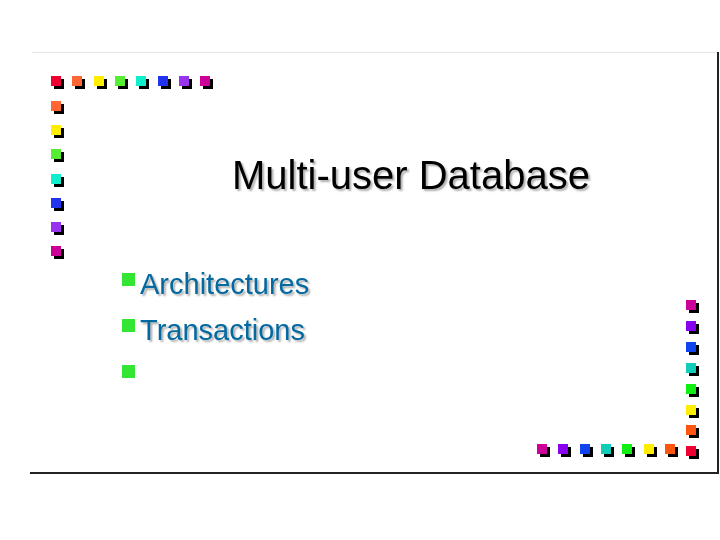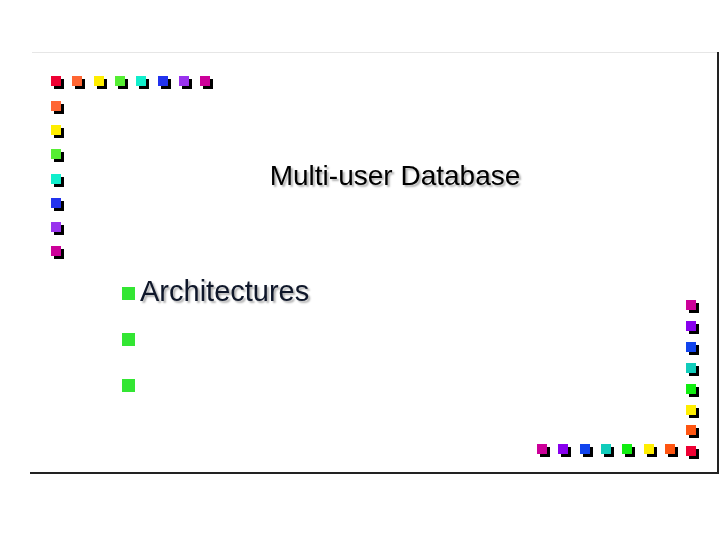--- a/index.html
+++ b/index.html
@@ -3,23 +3,23 @@
 <meta charset="utf-8">
 <style>
   html, body { margin:0; padding:0; }
   body { width:720px; height:540px; background:#ffffff; position:relative; overflow:hidden; font-family:"Liberation Sans", sans-serif; }
   .frame-top { position:absolute; left:32px; top:52px; width:686px; height:1px; background:#e6e6e6; }
   .frame-right { position:absolute; left:717px; top:52px; width:2px; height:422px; background:#222; }
   .frame-bottom { position:absolute; left:30px; top:472px; width:689px; height:2px; background:#222; }
   .sq { position:absolute; width:10px; height:10px; }
   .sq::after { content:""; position:absolute; left:3px; top:3px; width:10px; height:10px; background:#000; z-index:-1; }
   .squares { position:absolute; left:0; top:0; z-index:1; }
-  .title { position:absolute; left:150px; top:152px; width:490px; text-align:center; font-size:28px; line-height:47px; color:#000; text-shadow:2px 2px 2px #b0b0b0; z-index:2; }
+  .title { position:absolute; left:166px; top:152px; width:490px; text-align:center; font-size:40px; line-height:47px; color:#000; text-shadow:2px 2px 2px #b0b0b0; z-index:2; }
   .bullets { position:absolute; left:122px; top:268px; z-index:2; }
-  .bullet { display:flex; align-items:center; height:46px; font-size:29px; color:#0f172a; text-shadow:2px 2px 2px #b0b0b0; }
+  .bullet { display:flex; height:46px; font-size:29px; color:#0369a1; text-shadow:2px 2px 2px #b0b0b0; }
   .bullet .mark { width:13px; height:13px; background:#33e633; margin-right:5px; margin-top:5px; }
 </style>
 </head>
 <body>
 
 <div class="frame-top"></div>
 <div class="frame-right"></div>
 <div class="frame-bottom"></div>
 
 <div class="squares" id="squares">
@@ -59,17 +59,18 @@
   <div>Multi-user Database</div>
 </div>
 
 <div class="bullets">
   <div class="bullet">
     <span class="mark" style="background: rgb(51, 230, 51);"></span>
     <span>Architectures</span>
   </div>
   <div class="bullet">
     <span class="mark" style="background: rgb(51, 230, 51);"></span>
+    <span>Transactions</span>
   </div>
   <div class="bullet">
     <span class="mark" style="background: rgb(51, 230, 51);"></span>
   </div>
 </div>
 
 </body></html>

